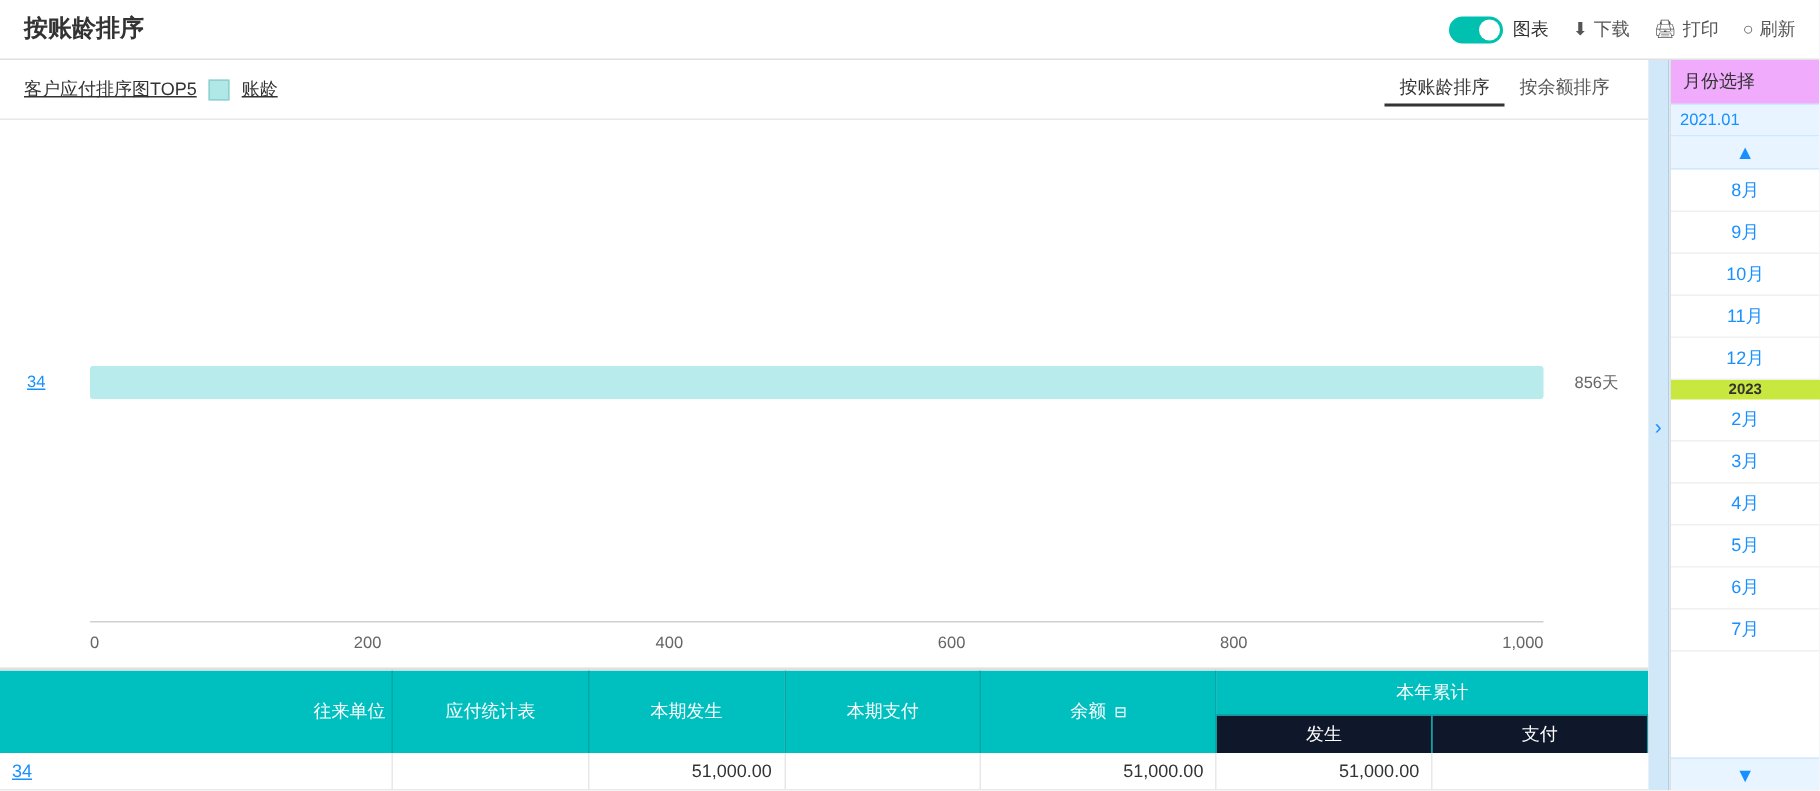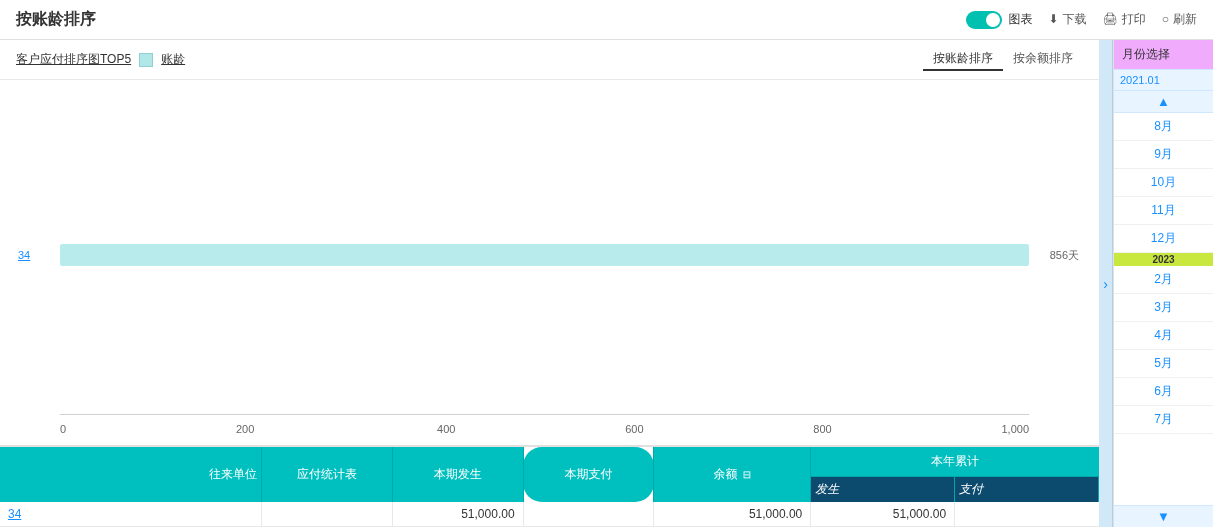--- a/index.html
+++ b/index.html
@@ -32,21 +32,21 @@
     
     
     .chart-area { flex: 1; position: relative; padding: 10px 20px 30px 60px; }
     
     
     .table-section { background: #fff; border-top: 2px solid #e0e0e0; }
     .table-wrapper { overflow-x: auto; }
     table { width: 100%; border-collapse: collapse; }
     .table-header-row th { background: #00bfbf; color: #fff; text-align: center; padding: 6px 4px; font-size: 12px; font-weight: normal; border-right: 1px solid #00a8a8; }
     .table-header-row th:last-child { border-right: none; }
-    .table-subheader th { background: #0c4a6e; color: #fff; text-align: left; padding: 4px; font-size: 12px; font-weight: normal; border-right: 1px solid #00a8a8; border-top: 1px solid #00a8a8; font-style: italic; }
+    .table-subheader th { background: #0f172a; color: #fff; text-align: center; padding: 4px; font-size: 12px; font-weight: normal; border-right: 1px solid #00a8a8; border-top: 1px solid #00a8a8; }
     .table-data-row td { padding: 5px 8px; border-bottom: 1px solid #e8e8e8; border-right: 1px solid #e8e8e8; font-size: 12px; text-align: right; }
     .table-data-row td:first-child { text-align: left; }
     .table-data-row td:last-child { border-right: none; }
     .link-text { color: #1890ff; text-decoration: underline; cursor: pointer; }
     
     
     .right-sidebar { width: 100px; background: #fff; border-left: 1px solid #e0e0e0; display: flex; flex-direction: column; overflow: hidden; }
     .sidebar-header { background: #f0abfc; padding: 6px 8px; font-size: 12px; color: #333; border-bottom: 1px solid #d0e8ff; display: flex; align-items: center; gap: 4px; }
     .sidebar-nav-btn { width: 100%; text-align: center; padding: 4px; background: #e8f4ff; cursor: pointer; color: #1890ff; font-size: 14px; border: none; border-bottom: 1px solid #d0e8ff; }
     .sidebar-month-list { flex: 1; overflow-y: auto; }
@@ -123,21 +123,21 @@
       </div>
 
       <div class="table-section">
         <div class="table-wrapper">
           <table>
             <thead>
               <tr class="table-header-row">
                 <th rowspan="2" style="width: 200px; text-align: right;">往来单位</th>
                 <th rowspan="2" style="width: 100px;">应付统计表</th>
                 <th rowspan="2" style="width: 100px;">本期发生</th>
-                <th rowspan="2" style="width: 100px; border-radius: 19px;">本期支付</th>
+                <th rowspan="2" style="width: 100px;">本期支付</th>
                 <th rowspan="2" style="width: 120px;">
                   <span>余额</span>
                   <span style="font-size: 10px; margin-left: 2px; color: #fff;">⊟</span>
                 </th>
                 <th colspan="2" style="width: 220px;">本年累计</th>
               </tr>
               <tr class="table-subheader">
                 <th style="width: 110px;">发生</th>
                 <th style="width: 110px;">支付</th>
               </tr>

